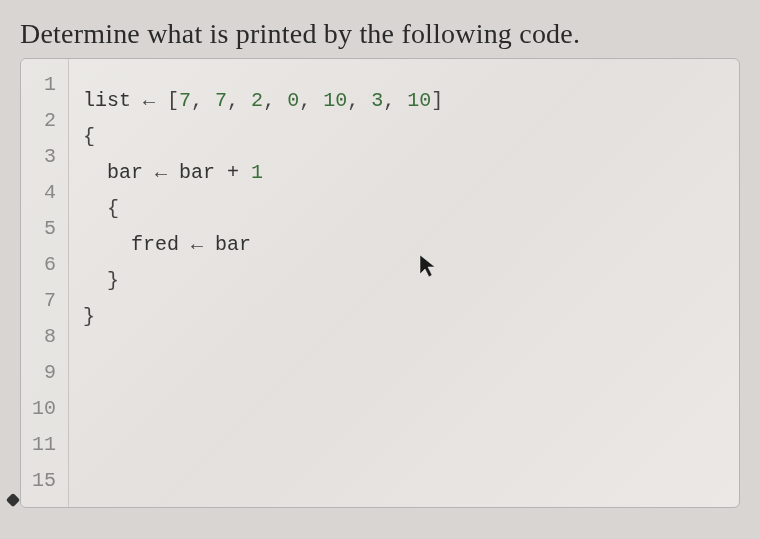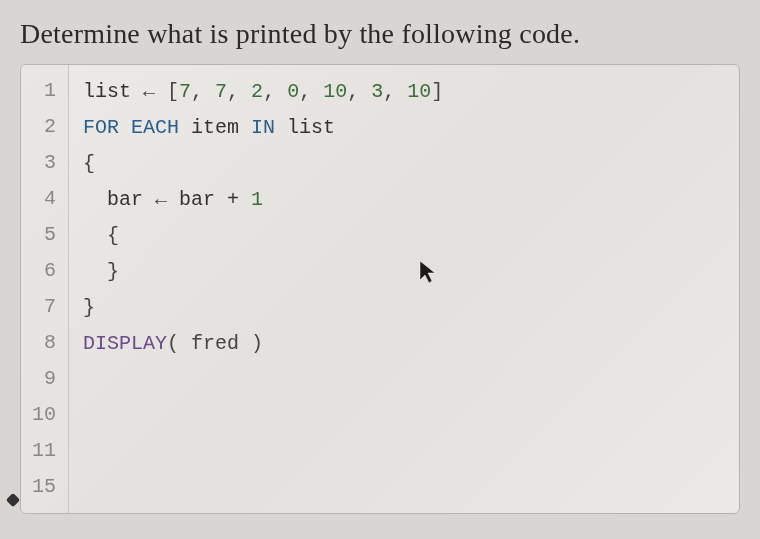--- a/index.html
+++ b/index.html
@@ -12,21 +12,21 @@
       height: 539px;
       background: #d8d5d2;
       font-family: Georgia, 'Times New Roman', serif;
       padding: 18px 20px 20px 20px;
       position: relative;
       overflow: hidden;
     }
     .question-title {
       font-size: 28px;
       color: #2a2a2a;
-      margin-bottom: 14px;
+      margin-bottom: 8px;
       font-weight: normal;
       letter-spacing: 0.2px;
     }
     .code-container {
       border: 1px solid #b5b5b5;
       border-radius: 6px;
       background: linear-gradient(135deg, #eceae7 0%, #e3e0dd 50%, #ebe8e5 100%);
       display: flex;
       font-family: 'Courier New', Courier, monospace;
       font-size: 20px;
@@ -41,21 +41,21 @@
       text-align: right;
       color: #888;
       user-select: none;
       width: 48px;
     }
     .gutter .ln {
       padding: 0 12px 0 0;
       height: 36px;
     }
     .code {
-      padding: 9px 14px;
+      padding: 24px 14px;
       color: #333;
     }
     .code .line {
       height: 36px;
       white-space: pre;
     }
     .kw { color: #2a5e8a; }
     .num { color: #3a6e3a; }
     .punct { color: #444; }
     .ident { color: #333; }
@@ -93,27 +93,26 @@
     <div class="ln">6</div>
     <div class="ln">7</div>
     <div class="ln">8</div>
     <div class="ln">9</div>
     <div class="ln">10</div>
     <div class="ln">11</div>
     <div class="ln">15</div>
   </div>
   <div class="code">
     <div class="line"><span class="ident">list </span><span class="punct">←</span><span class="punct"> [</span><span class="num">7</span><span class="punct">, </span><span class="num">7</span><span class="punct">, </span><span class="num">2</span><span class="punct">, </span><span class="num">0</span><span class="punct">, </span><span class="num">10</span><span class="punct">, </span><span class="num">3</span><span class="punct">, </span><span class="num">10</span><span class="punct">]</span></div>
-    <div class="line"><span class="kw">FOR EACH</span><span class="ident"> item </span><span class="kw">IN</span><span class="ident"> list</span></div>
     <div class="line"><span class="punct">{</span></div>
     <div class="line"><span class="ident">  bar </span><span class="punct">←</span><span class="ident"> bar + </span><span class="num">1</span></div>
     <div class="line"><span class="punct">  {</span></div>
+    <div class="line"><span class="ident">    fred </span><span class="punct">←</span><span class="ident"> bar</span></div>
     <div class="line"><span class="punct">  }</span></div>
     <div class="line"><span class="punct">}</span></div>
-    <div class="line"><span class="func">DISPLAY</span><span class="punct">( fred )</span></div>
   </div>
 
   <div class="cursor-arrow">
     <svg width="18" height="24" viewBox="0 0 18 24">
       <path d="M1 1 L1 20 L6 15 L10 23 L13 21 L9 13 L16 13 Z" fill="#1a1a1a" stroke="#fff" stroke-width="0.5"></path>
     </svg>
   </div>
 </div>
 
 <div class="bottom-dot"></div>

